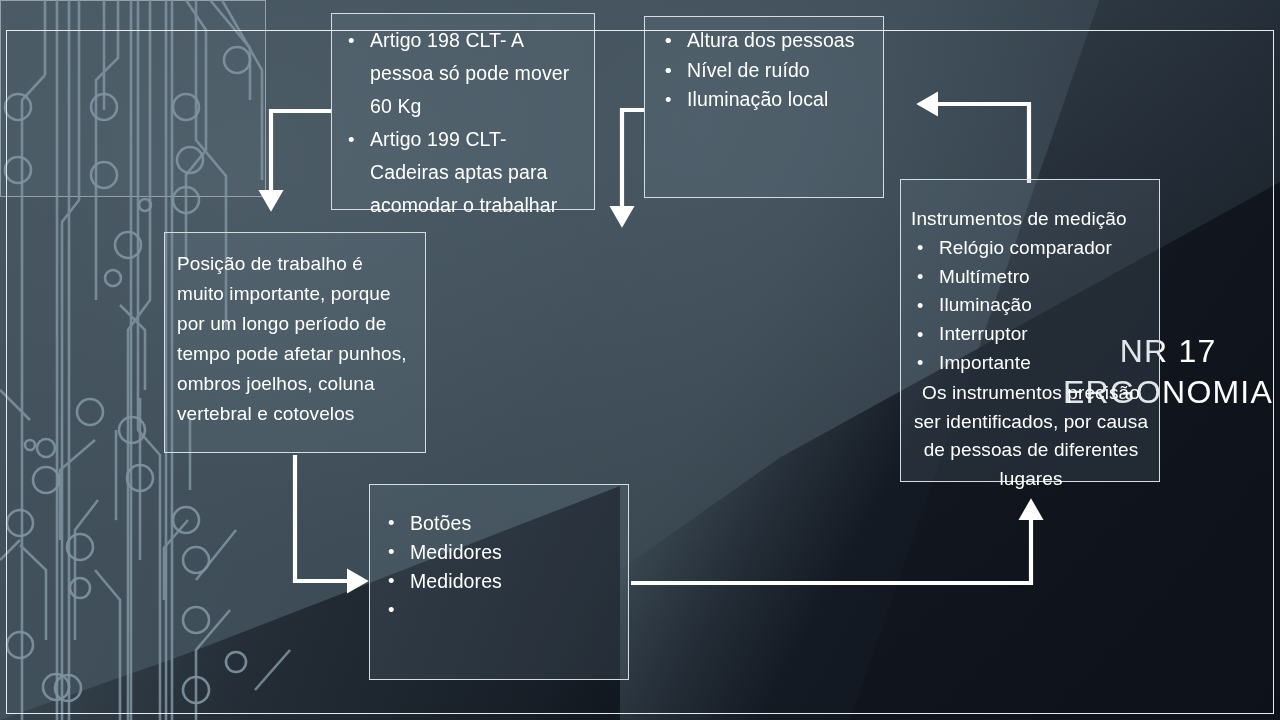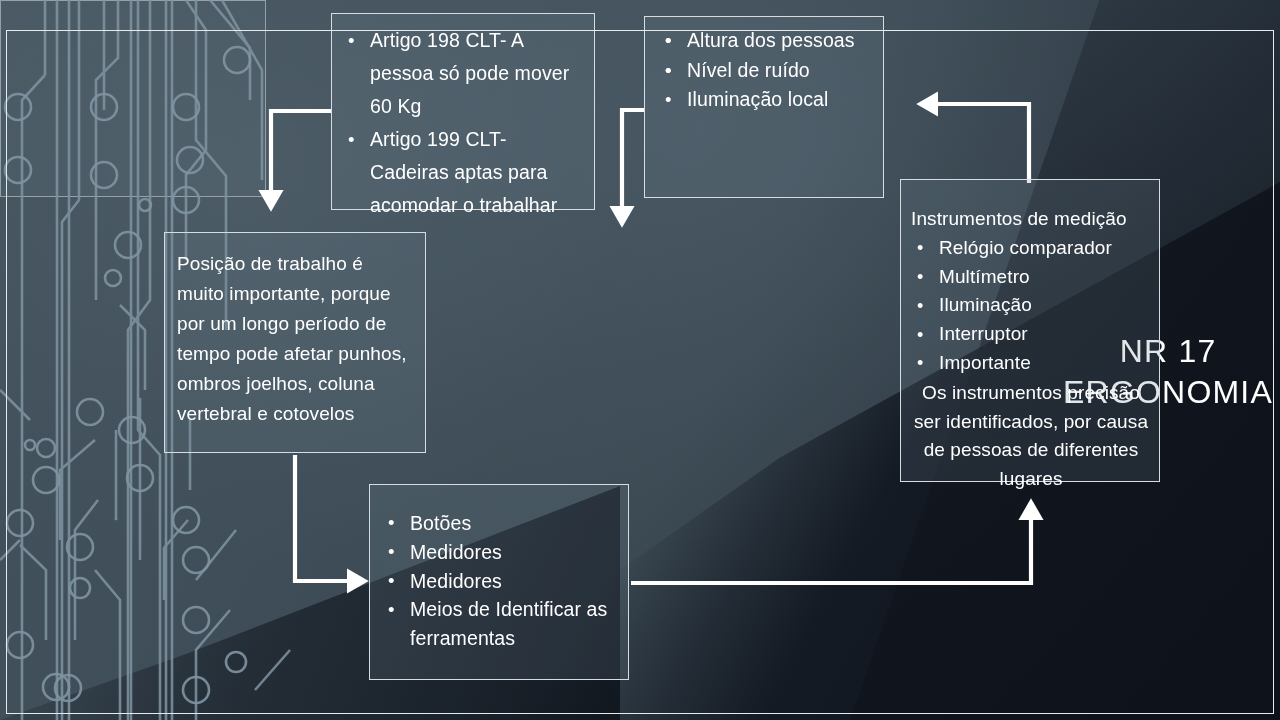--- a/index.html
+++ b/index.html
@@ -197,17 +197,17 @@
       <li><span class="bul">•</span><span class="bold">Importante</span></li>
     </ul>
     <p class="note">Os instrumentos precisão ser identificados, por causa de pessoas de diferentes lugares</p>
   </div>
 
   <div class="box" id="box-controls">
     <ul>
       <li><span class="bul">•</span><span>Botões</span></li>
       <li><span class="bul">•</span><span>Medidores</span></li>
       <li><span class="bul">•</span><span>Medidores</span></li>
-      <li><span class="bul">•</span><span>Meios de Identificar as ferramentas</span></li>
+      <li><span class="bul">•</span></li>
     </ul>
   </div>
 
 </div>
 
 </body></html>

